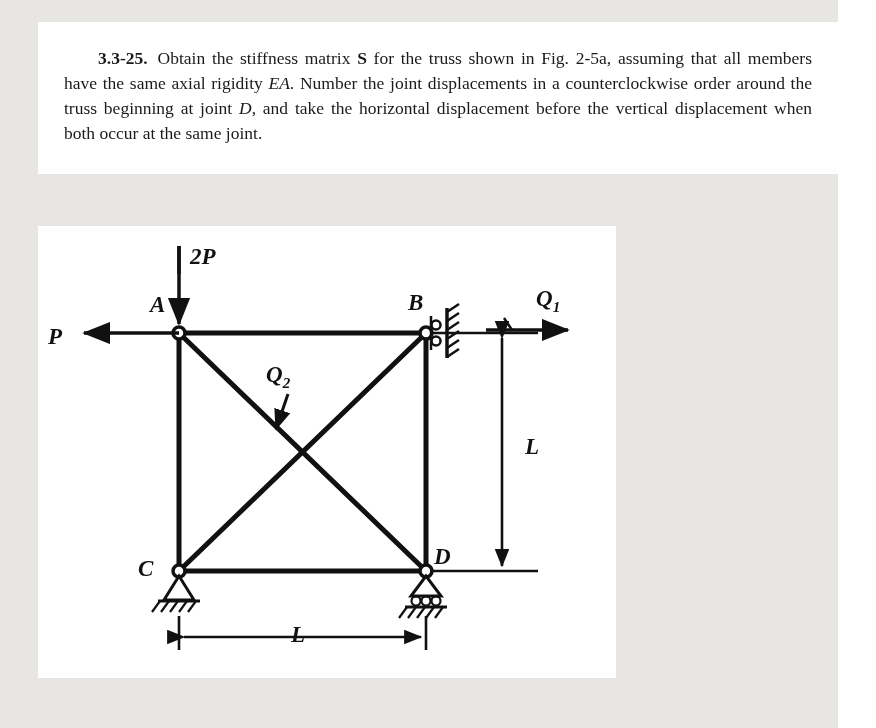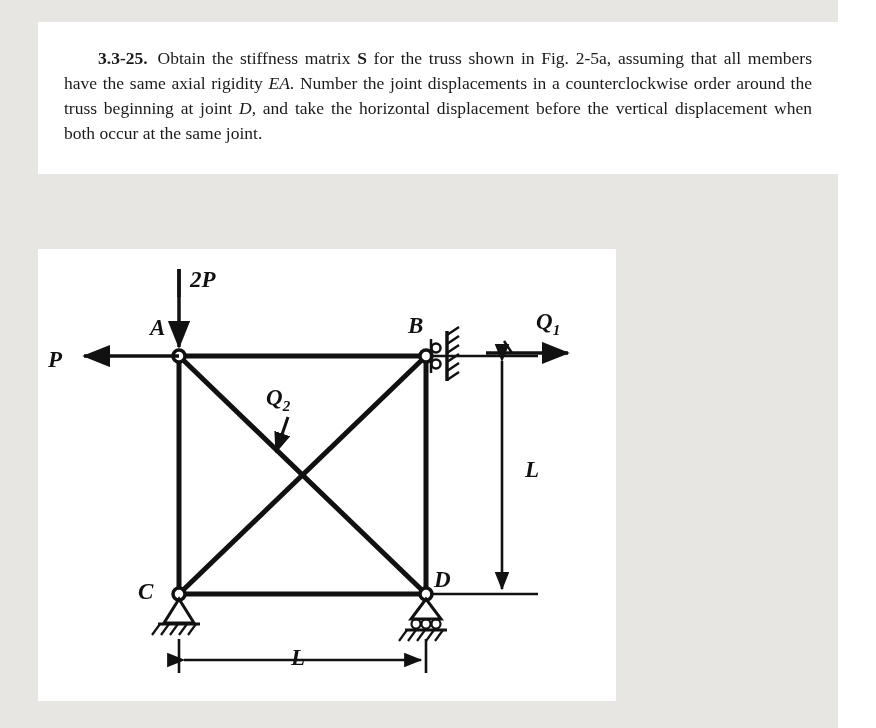--- a/index.html
+++ b/index.html
@@ -43,21 +43,21 @@
     margin-left: 34px;
     margin-right: 10px;
   }
   .bold-s { font-weight: bold; }
   .ital { font-style: italic; }
 
   
   .figure-block {
     position: absolute;
     left: 38px;
-    top: 249px;
+    top: 226px;
     width: 578px;
     height: 452px;
     background: #ffffff;
     text-align: right;
   }
   .figure-svg {
     position: absolute;
     left: 0;
     top: 0;
   }

